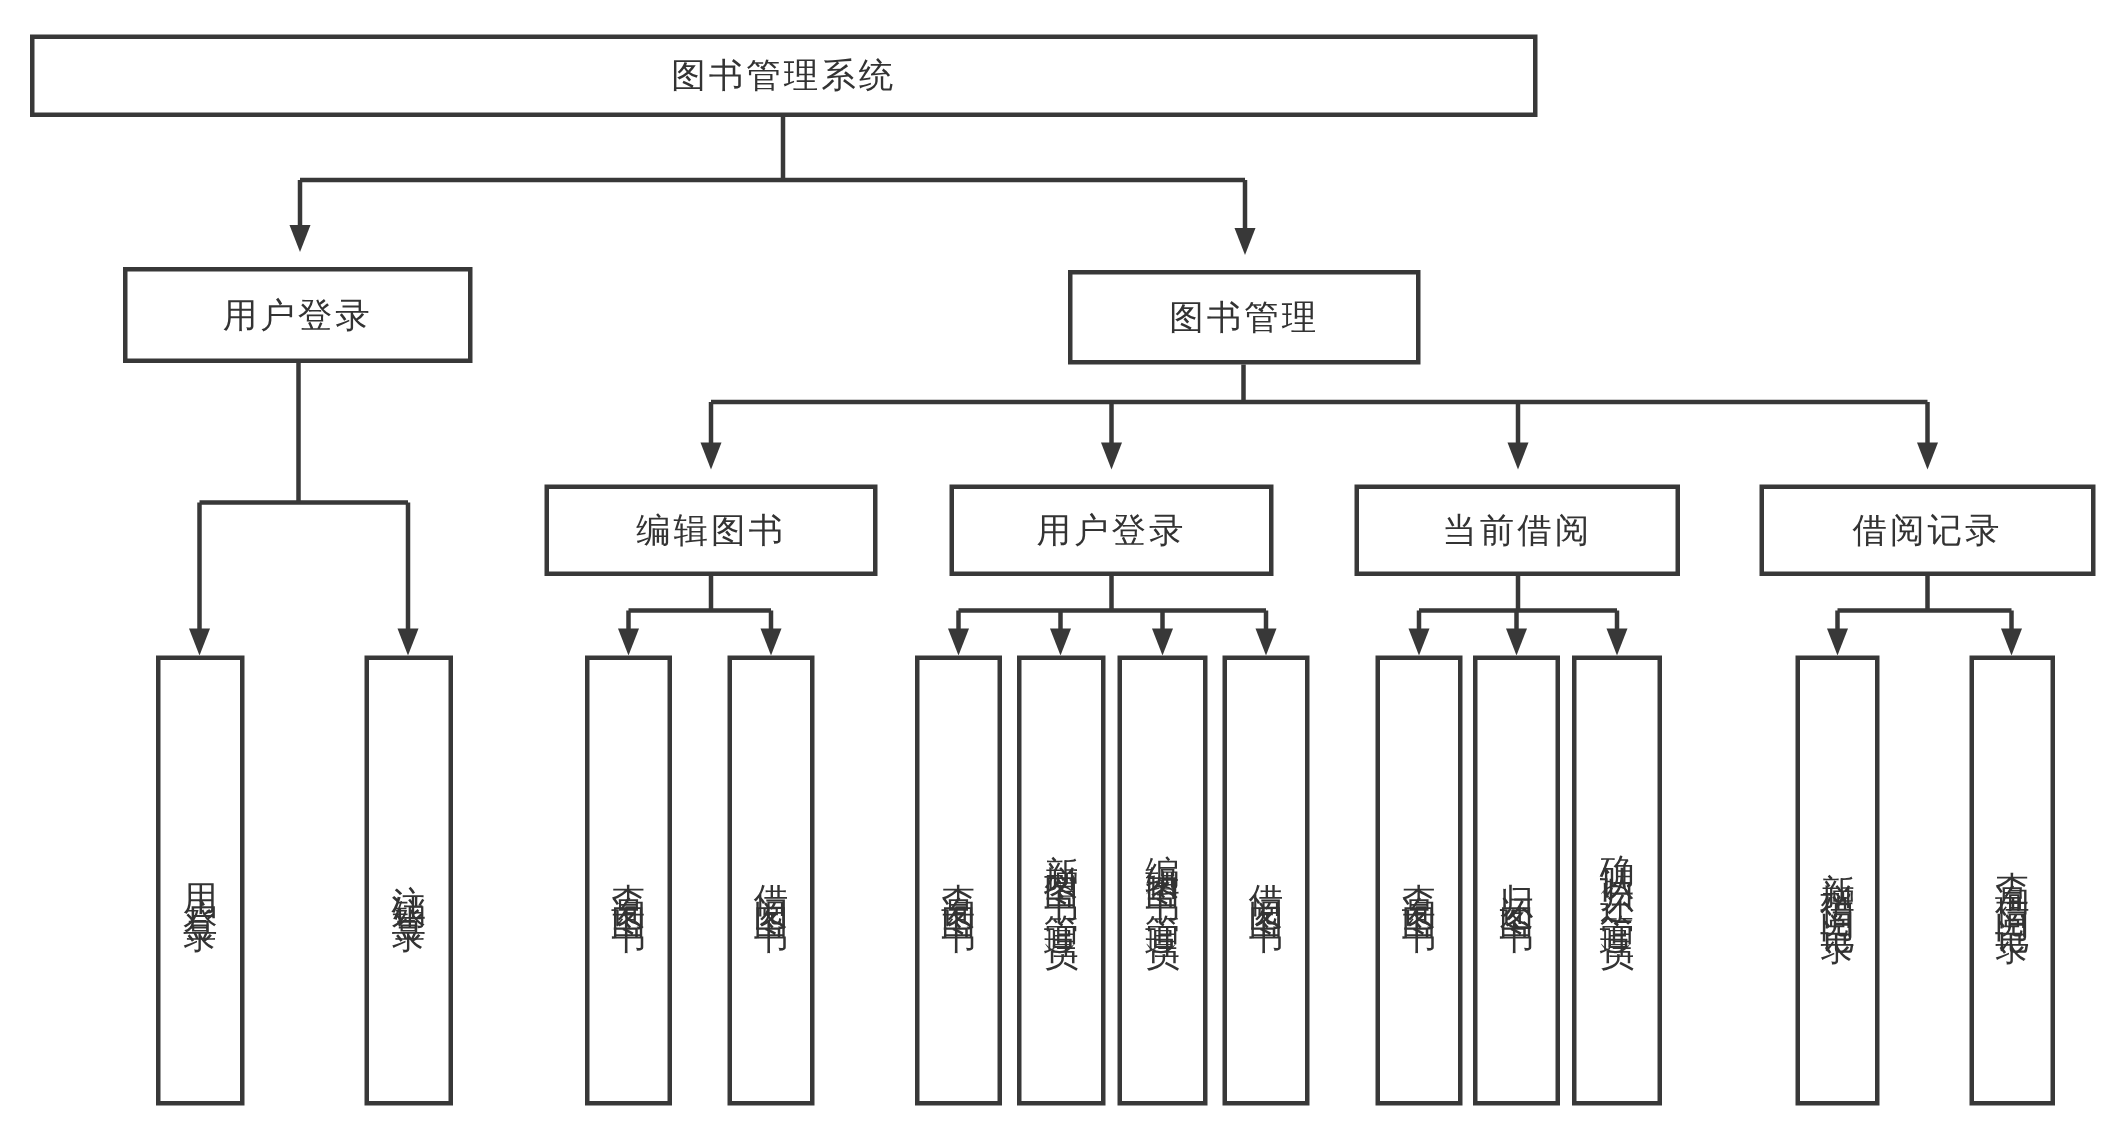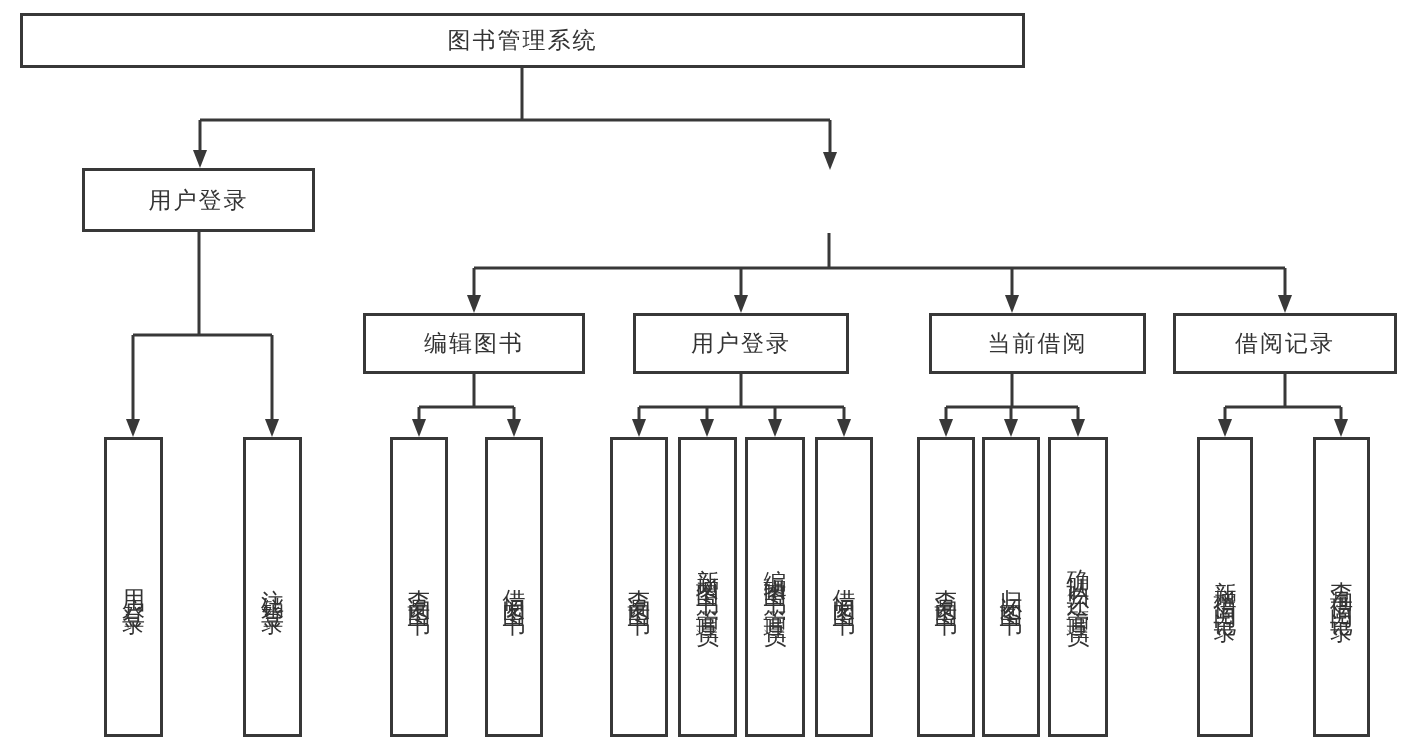--- a/index.html
+++ b/index.html
@@ -40,20 +40,21 @@
     background:#ffffff;
     display:flex;
     align-items:center;
     justify-content:center;
     z-index:2;
   }
   .hbox{
     font-size:23px;
     letter-spacing:2px;
     white-space:nowrap;
+    margin-top:10px;
   }
   .vbox .vtext{
     writing-mode:vertical-rl;
     text-orientation:mixed;
     font-size:23px;
     letter-spacing:8px;
     line-height:1;
   }
   .watermark{
     position:absolute;
@@ -139,28 +140,31 @@
     </g>
   </svg>
 
   <div class="hbox" style="left:20px;top:13px;width:1005px;height:55px">
     <span>图书管理系统</span>
   </div>
 
   <div class="hbox" style="left:82px;top:168px;width:233px;height:64px">
     <span>用户登录</span>
   </div>
+  <div class="hbox" style="left:712px;top:170px;width:235px;height:63px">
+    <span>图书管理</span>
+  </div>
 
   <div class="hbox" style="left:363px;top:313px;width:222px;height:61px">
     <span>编辑图书</span>
   </div>
   <div class="hbox" style="left:633px;top:313px;width:216px;height:61px">
     <span>用户登录</span>
   </div>
-  <div class="hbox" style="left:929px;top:313px;width:217px;height:61px">
+  <div class="hbox" style="left:903px;top:313px;width:217px;height:61px">
     <span>当前借阅</span>
   </div>
   <div class="hbox" style="left:1173px;top:313px;width:224px;height:61px">
     <span>借阅记录</span>
   </div>
 
   <div class="vbox" style="left:104px;top:437px;width:59px;height:300px">
     <span class="vtext">用户登录</span>
   </div>
   <div class="vbox" style="left:243px;top:437px;width:59px;height:300px">

